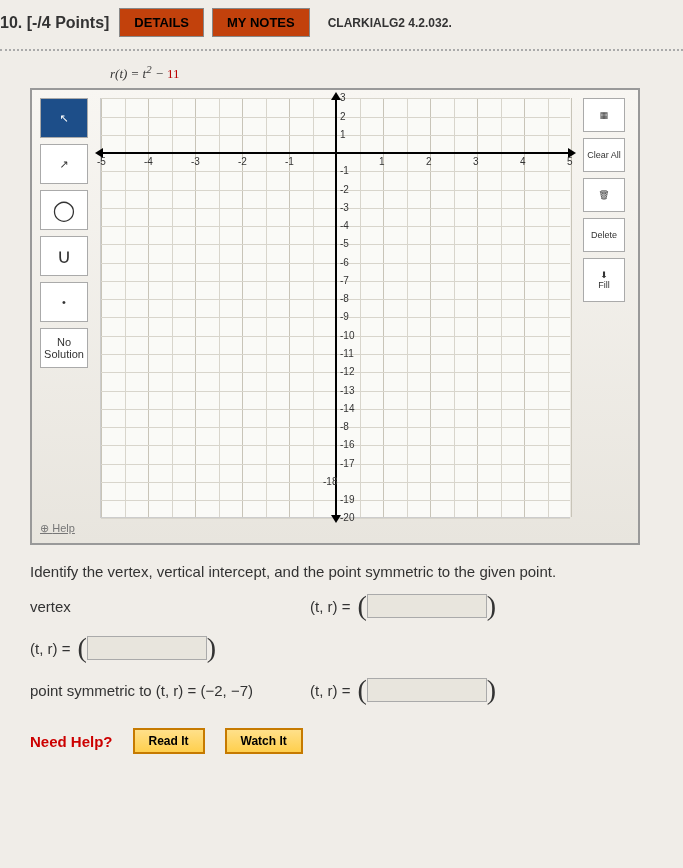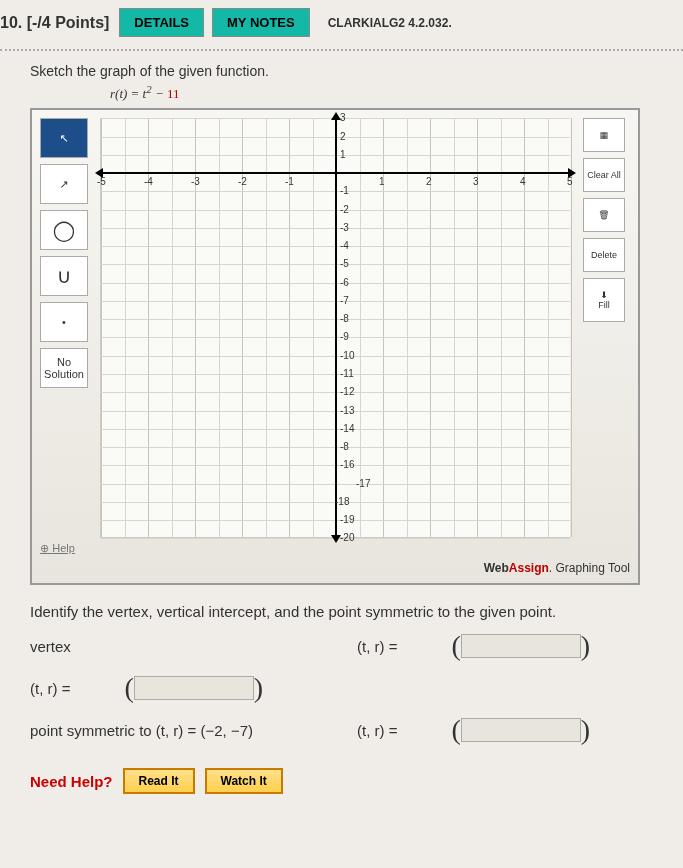--- a/index.html
+++ b/index.html
@@ -16,21 +16,21 @@
   padding: 8px 0 12px 0;
   border-bottom: 2px dotted #aaa;
 }
 .points {
   font-weight: bold;
   font-size: 16px;
   margin-right: 10px;
 }
 .hdr-btn {
   border: 1px solid #888;
-  background: #14b8a6;
+  background: #c2410c;
   padding: 6px 14px;
   font-size: 13px;
   font-weight: bold;
   margin-right: 8px;
   cursor: pointer;
 }
 .book-ref {
   font-weight: bold;
   font-size: 12px;
   margin-left: 10px;
@@ -108,54 +108,53 @@
 }
 .help-link {
   color:#777; font-size:11px; text-decoration:underline;
   margin-top:4px; display:inline-block; cursor:pointer;
 }
 .branding {
   text-align:right; font-size:12px; margin-top:6px;
 }
 .branding b { color:#b00; }
 .identify { margin-top:18px; font-size:15px; }
-.ans-row { display:flex; align-items:center; margin-top:10px; font-size:15px;gap:47px;}
+.ans-row { display:flex; align-items:center; margin-top:10px; font-size:15px;}
 .ans-label { width:280px; }
 .tr-eq { }
 .paren-input {
   display:inline-flex; align-items:center;
   font-family:'Times New Roman', serif; font-size:28px;
 }
 .paren-input .field {
   width:120px; height:24px;
   background:#e8e5dd; border:1px solid #aaa;
 }
 .need-help {
-  margin-top:22px; display:flex; align-items:center; gap:10px;
+  margin-top:22px; display:flex; align-items:center; gap:20px;
 }
 .need-help-label { color:#c00; font-weight:bold; font-size:15px;}
 .hh-btn {
   border:2px solid #c67a00;
   background:linear-gradient(#ffe08a,#ffcf4d);
   padding:4px 14px; font-size:12px; font-weight:bold; cursor:pointer;
 }
 .arrow-head { position:absolute; width:0; height:0; }
 </style>
 </head>
 <body>
 
 <div class="header-row">
   <span class="points">10. [-/4 Points]</span>
   <button class="hdr-btn">DETAILS</button>
   <button class="hdr-btn">MY NOTES</button>
   <span class="book-ref">CLARKIALG2 4.2.032.</span>
 </div>
 
 <div class="content">
-  <div class="prompt">Sketch the graph of the given function.</div>
   <div class="equation">
     <span>r(t) = t</span><sup>2</sup><span> − </span><span class="const">11</span>
   </div>
 
   <div class="graph-tool">
     <div class="graph-row">
       <div class="tool-col">
         <div class="tool-btn active">
             <span>↖</span>
           </div>
@@ -249,45 +248,42 @@
           <div class="tick-label" style="left: 239px; top: 176.609px;">-7</div>
           <div class="tick-label" style="left: 239px; top: 194.87px;">-8</div>
           <div class="tick-label" style="left: 239px; top: 213.13px;">-9</div>
           <div class="tick-label" style="left: 239px; top: 231.391px;">-10</div>
           <div class="tick-label" style="left: 239px; top: 249.652px;">-11</div>
           <div class="tick-label" style="left: 239px; top: 267.913px;">-12</div>
           <div class="tick-label" style="left: 239px; top: 286.174px;">-13</div>
           <div class="tick-label" style="left: 239px; top: 304.435px;">-14</div>
           <div class="tick-label" style="left: 239px; top: 322.696px;">-8</div>
           <div class="tick-label" style="left: 239px; top: 340.957px;">-16</div>
-          <div class="tick-label" style="left: 255px; top: 359.217px;">-17</div>
-          <div class="tick-label" style="left: 234px; top: 377.478px; text-align: center;">-18</div>
+          <div class="tick-label" style="left: 239px; top: 359.217px;">-17</div>
+          <div class="tick-label" style="left: 222px; top: 377.478px; text-align: center;">-18</div>
           <div class="tick-label" style="left: 239px; top: 395.739px;">-19</div>
           <div class="tick-label" style="left: 239px; top: 414px;">-20</div>
         </div>
 
       <div class="right-tools">
         <div class="rt-btn">
             <span>▦</span>
           </div>
         <div class="rt-btn">Clear All</div>
         <div class="rt-btn">
             <span>🗑</span>
           </div>
         <div class="rt-btn">Delete</div>
         <div class="rt-btn" style="height:44px; flex-direction:column;">
           <span>⬇</span>
           <span>Fill</span>
         </div>
       </div>
     </div>
     <a class="help-link">⊕ <span>Help</span></a>
-    <div class="branding">
-      <span style="font-weight:bold;">Web</span><b>Assign</b><span>. Graphing Tool</span>
-    </div>
   </div>
 
   <div class="identify">Identify the vertex, vertical intercept, and the point symmetric to the given point.</div>
 
   <div class="ans-row">
     <span class="ans-label">vertex</span>
     <span class="tr-eq">(t, r)  =</span>
     <span class="paren-input">&nbsp;(<input class="field" style="">)</span>
   </div>
 

